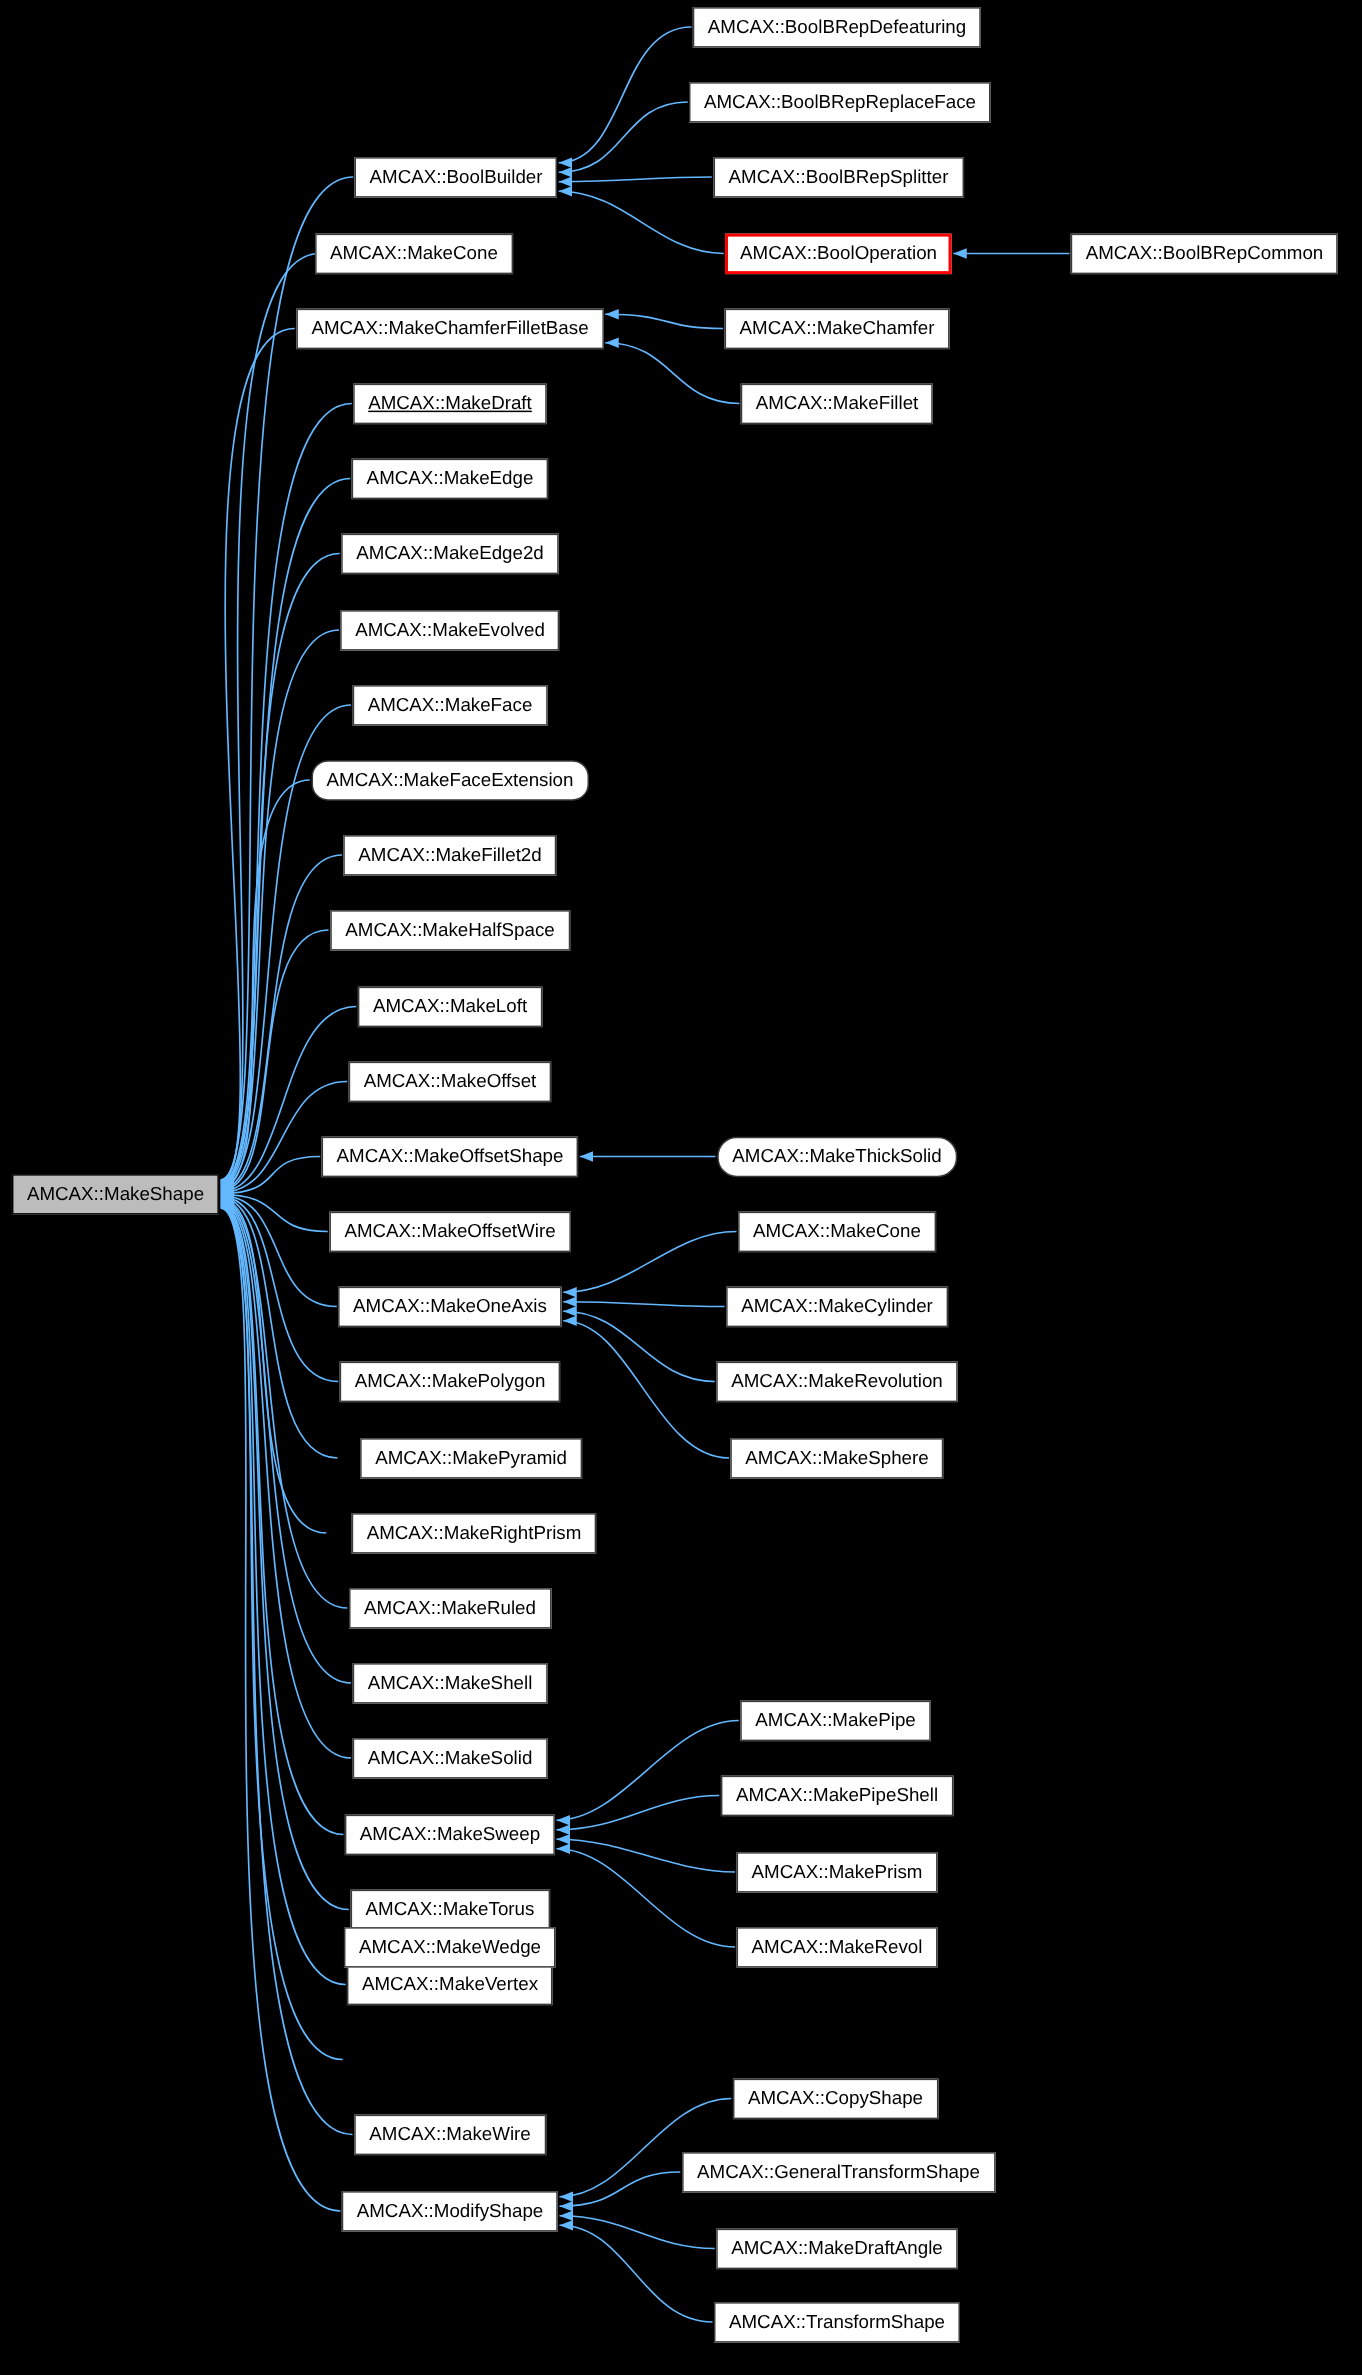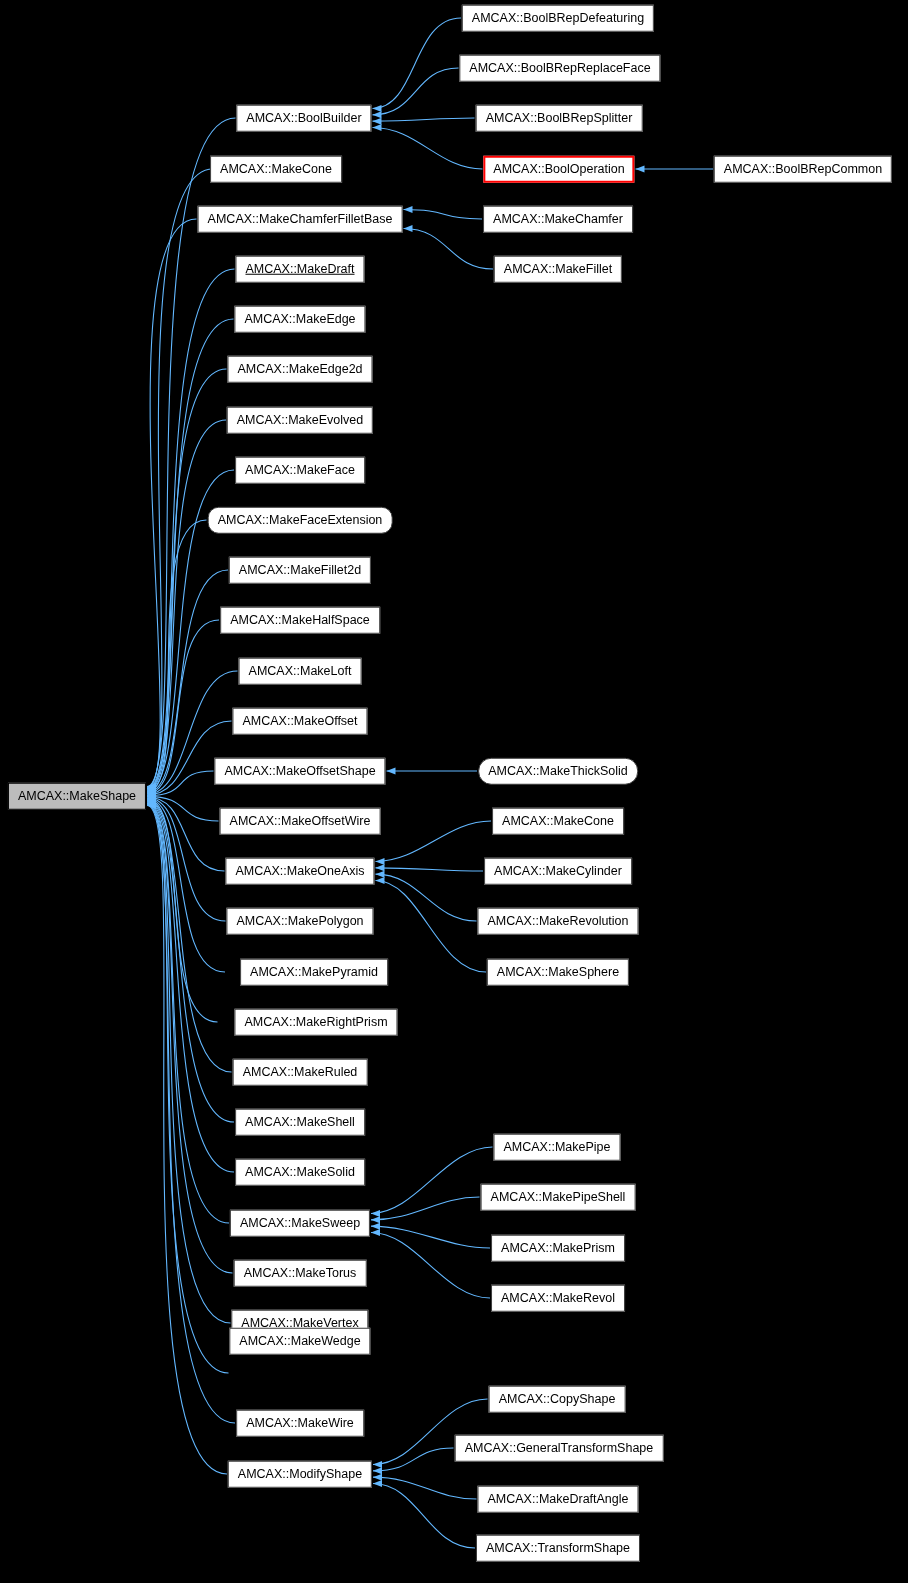--- a/index.html
+++ b/index.html
@@ -127,21 +127,21 @@
       <div class="node" style="left: 300px; top: 871px;">AMCAX::MakeOneAxis</div>
       <div class="node" style="left: 300px; top: 921px;">AMCAX::MakePolygon</div>
       <div class="node" style="left: 300px; top: 972px; margin-left: 14px;">AMCAX::MakePyramid</div>
       <div class="node" style="left: 316px; top: 1022px;">AMCAX::MakeRightPrism</div>
       <div class="node" style="left: 300px; top: 1072px;">AMCAX::MakeRuled</div>
       <div class="node" style="left: 300px; top: 1122px;">AMCAX::MakeShell</div>
       <div class="node" style="left: 300px; top: 1172px;">AMCAX::MakeSolid</div>
       <div class="node" style="left: 300px; top: 1223px;">AMCAX::MakeSweep</div>
       <div class="node" style="left: 300px; top: 1273px;">AMCAX::MakeTorus</div>
       <div class="node" style="left: 300px; top: 1323px;">AMCAX::MakeVertex</div>
-      <div class="node" style="left: 300px; top: 1341px;">AMCAX::MakeWedge</div>
+      <div class="node" style="left: 300px; top: 1298px;">AMCAX::MakeWedge</div>
       <div class="node" style="left: 300px; top: 1423px;">AMCAX::MakeWire</div>
       <div class="node" style="left: 300px; top: 1474px;">AMCAX::ModifyShape</div>
       <div class="node" style="left: 558px; top: 18px;">AMCAX::BoolBRepDefeaturing</div>
       <div class="node" style="left: 560px; top: 68px;">AMCAX::BoolBRepReplaceFace</div>
       <div class="node" style="left: 559px; top: 118px;">AMCAX::BoolBRepSplitter</div>
       <div class="node highlight" style="left: 559px; top: 169px;">AMCAX::BoolOperation</div>
       <div class="node" style="left: 803px; top: 169px;">AMCAX::BoolBRepCommon</div>
       <div class="node" style="left: 558px; top: 219px;">AMCAX::MakeChamfer</div>
       <div class="node" style="left: 558px; top: 269px;">AMCAX::MakeFillet</div>
       <div class="node" style="left: 558px; top: 771px; border-radius: 13px;">AMCAX::MakeThickSolid</div>

